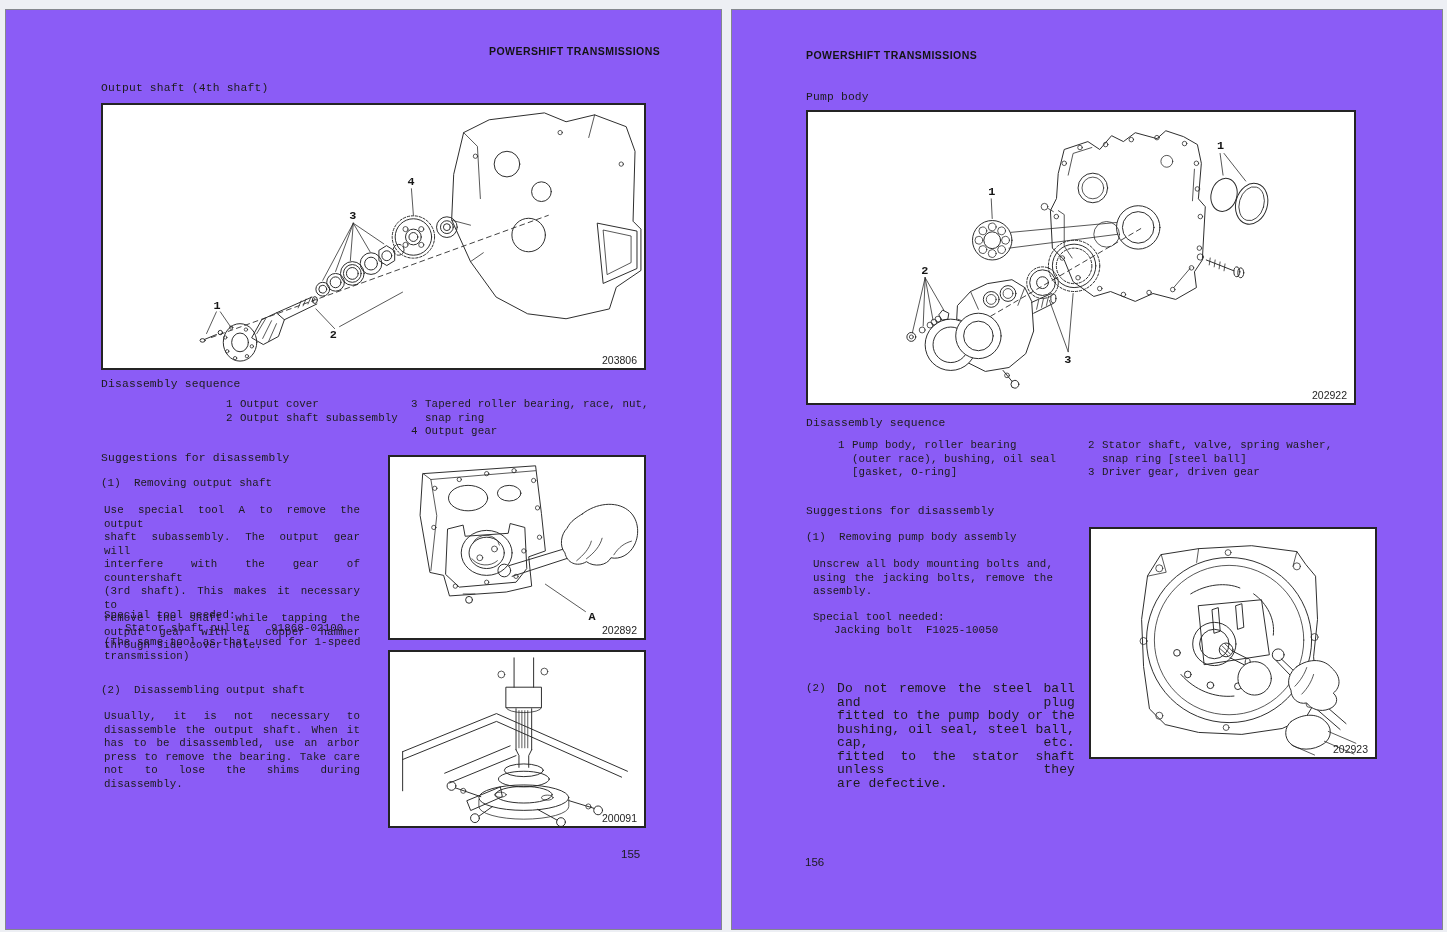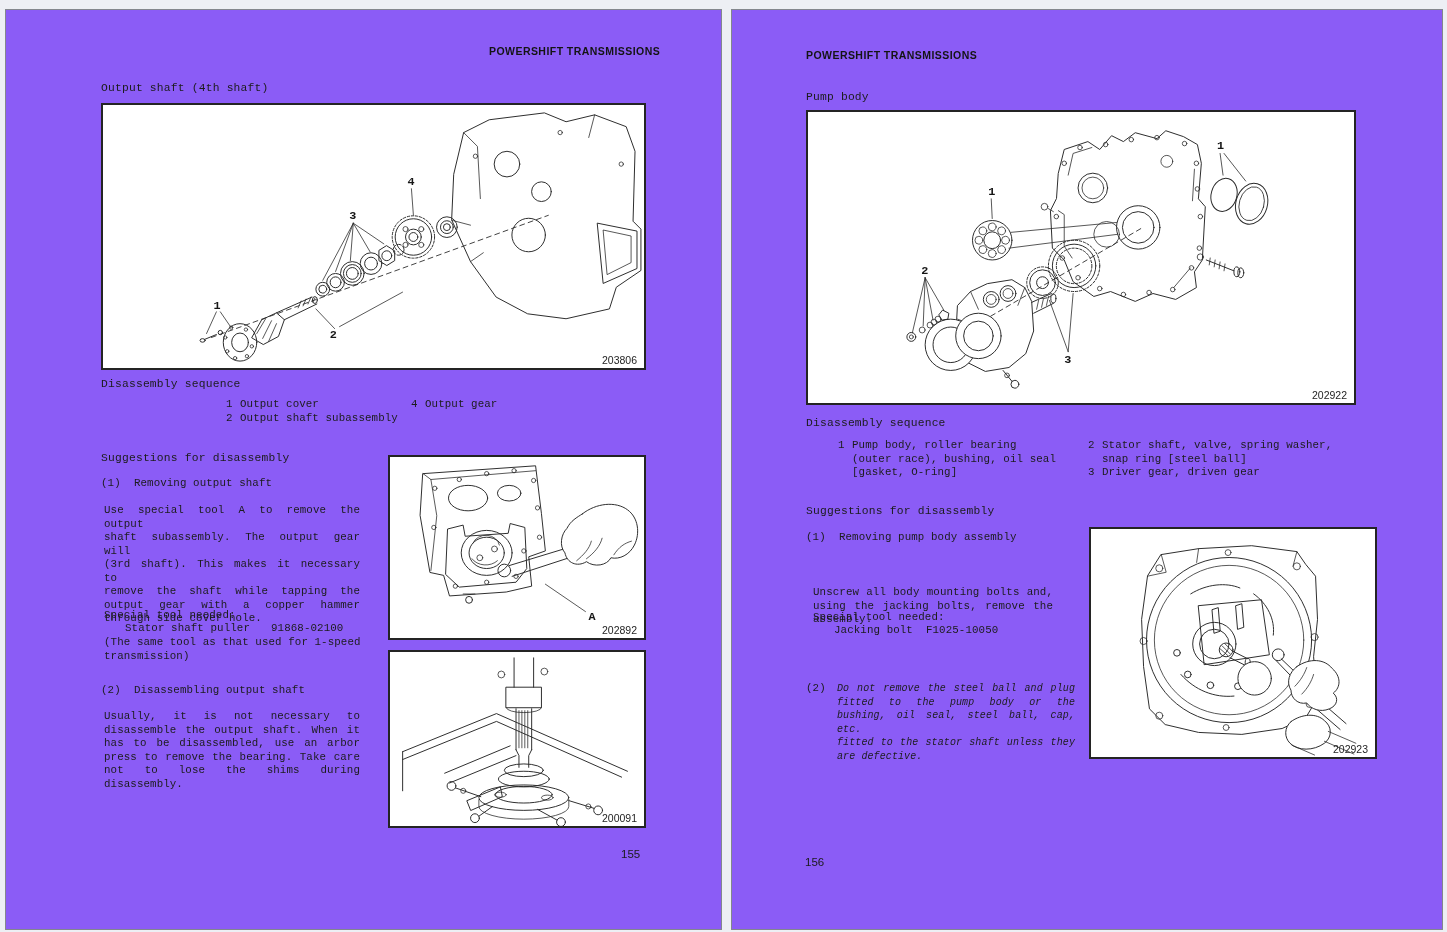--- a/index.html
+++ b/index.html
@@ -10,21 +10,21 @@
   .page{position:absolute;top:9px;height:921px;background:#8b5cf6;border:1px solid #83878d;box-sizing:border-box;}
   #page-left{left:5px;width:717px;}
   #page-right{left:731px;width:712px;}
   .abs{position:absolute;}
   .t{font:10.8px/13.5px "Liberation Mono",monospace;letter-spacing:.1px;}
   .tt{font:11.3px/14px "Liberation Mono",monospace;letter-spacing:.2px;}
   .hdr{font:700 10.5px "Liberation Sans",sans-serif;letter-spacing:.45px;color:#141414;}
   .pre{white-space:pre;}
   .jl{text-align:justify;text-align-last:justify;}
   .jl.last{text-align-last:left;}
-  .tight{font-size:10px;font-style:italic;}
+  .tight{font-size:13px;}
   .num{display:inline-block;width:14px;}
   .itm{display:inline-block;vertical-align:top;}
   .frame{position:absolute;border:2px solid #242424;box-sizing:border-box;background:#fff;}
   .fig-id{position:absolute;right:7px;bottom:2px;font:10.5px "Liberation Sans",sans-serif;color:#242424;margin-left:48px;}
   .pageno{font:11.5px "Liberation Sans",sans-serif;color:#1a1a1a;}
   .art{position:absolute;left:0;top:0;width:100%;height:100%;}
   .art *{fill:none;stroke:#2b2b2b;stroke-width:1;stroke-linecap:round;stroke-linejoin:round;}
   .art .thin{stroke-width:.8;}
   .art .teeth{stroke-dasharray:2.4 1.7;}
   .art .dash{stroke-dasharray:5 4;stroke-width:.9;}
@@ -118,29 +118,31 @@
   </div>
 
   <div class="abs tt" style="left:95px;top:367px;">Disassembly sequence</div>
 
   <div class="abs t" style="left:180px;top:388px;margin-left:40px;">
     <div><span class="num">1</span><span>Output cover</span></div>
     <div><span class="num">2</span><span>Output shaft subassembly</span></div>
   </div>
 
   <div class="abs t" style="left:405px;top:388px;">
+    <div><span class="num">3</span><span class="itm"><span>Tapered roller bearing, race, nut,</span><br><span>snap ring</span></span></div>
     <div><span class="num">4</span><span>Output gear</span></div>
   </div>
 
   <div class="abs tt" style="left:95px;top:441px;">Suggestions for disassembly</div>
   <div class="abs t pre" style="left:95px;top:467px;">(1)  Removing output shaft</div>
 
   <div class="abs t" style="left:98px;top:494px;width:256px;">
     <div class="jl">Use special tool A to remove the output</div>
     <div class="jl">shaft subassembly. The output gear will</div>
+    <div class="jl">interfere with the gear of countershaft</div>
     <div class="jl">(3rd shaft). This makes it necessary to</div>
     <div class="jl">remove the shaft while tapping the</div>
     <div class="jl">output gear with a copper hammer</div>
     <div class="jl last">through side cover hole.</div>
   </div>
 
   <div class="abs t" style="left:98px;top:599px;">Special tool needed:</div>
   <div class="abs t" style="left:119px;top:612px;">
     <span>Stator shaft puller</span><span style="margin-left:21px">91868-02100</span>
   </div>
@@ -366,21 +368,21 @@
   </div>
 
   <div class="abs t" style="left:356px;top:429px;">
     <div><span class="num">2</span><span class="itm"><span>Stator shaft, valve, spring washer,</span><br><span>snap ring [steel ball]</span></span></div>
     <div><span class="num">3</span><span>Driver gear, driven gear</span></div>
   </div>
 
   <div class="abs tt" style="left:74px;top:494px;">Suggestions for disassembly</div>
   <div class="abs t pre" style="left:74px;top:521px;">(1)  Removing pump body assembly</div>
 
-  <div class="abs t" style="left:81px;top:548px;width:240px;margin-top:28px;">
+  <div class="abs t" style="left:81px;top:548px;width:240px;">
     <div class="jl">Unscrew all body mounting bolts and,</div>
     <div class="jl">using the jacking bolts, remove the</div>
     <div class="jl last">assembly.</div>
   </div>
 
   <div class="abs t" style="left:81px;top:601px;">Special tool needed:</div>
   <div class="abs t" style="left:102px;top:614px;">
     <span>Jacking bolt</span><span style="margin-left:13px">F1025-10050</span>
   </div>
 

